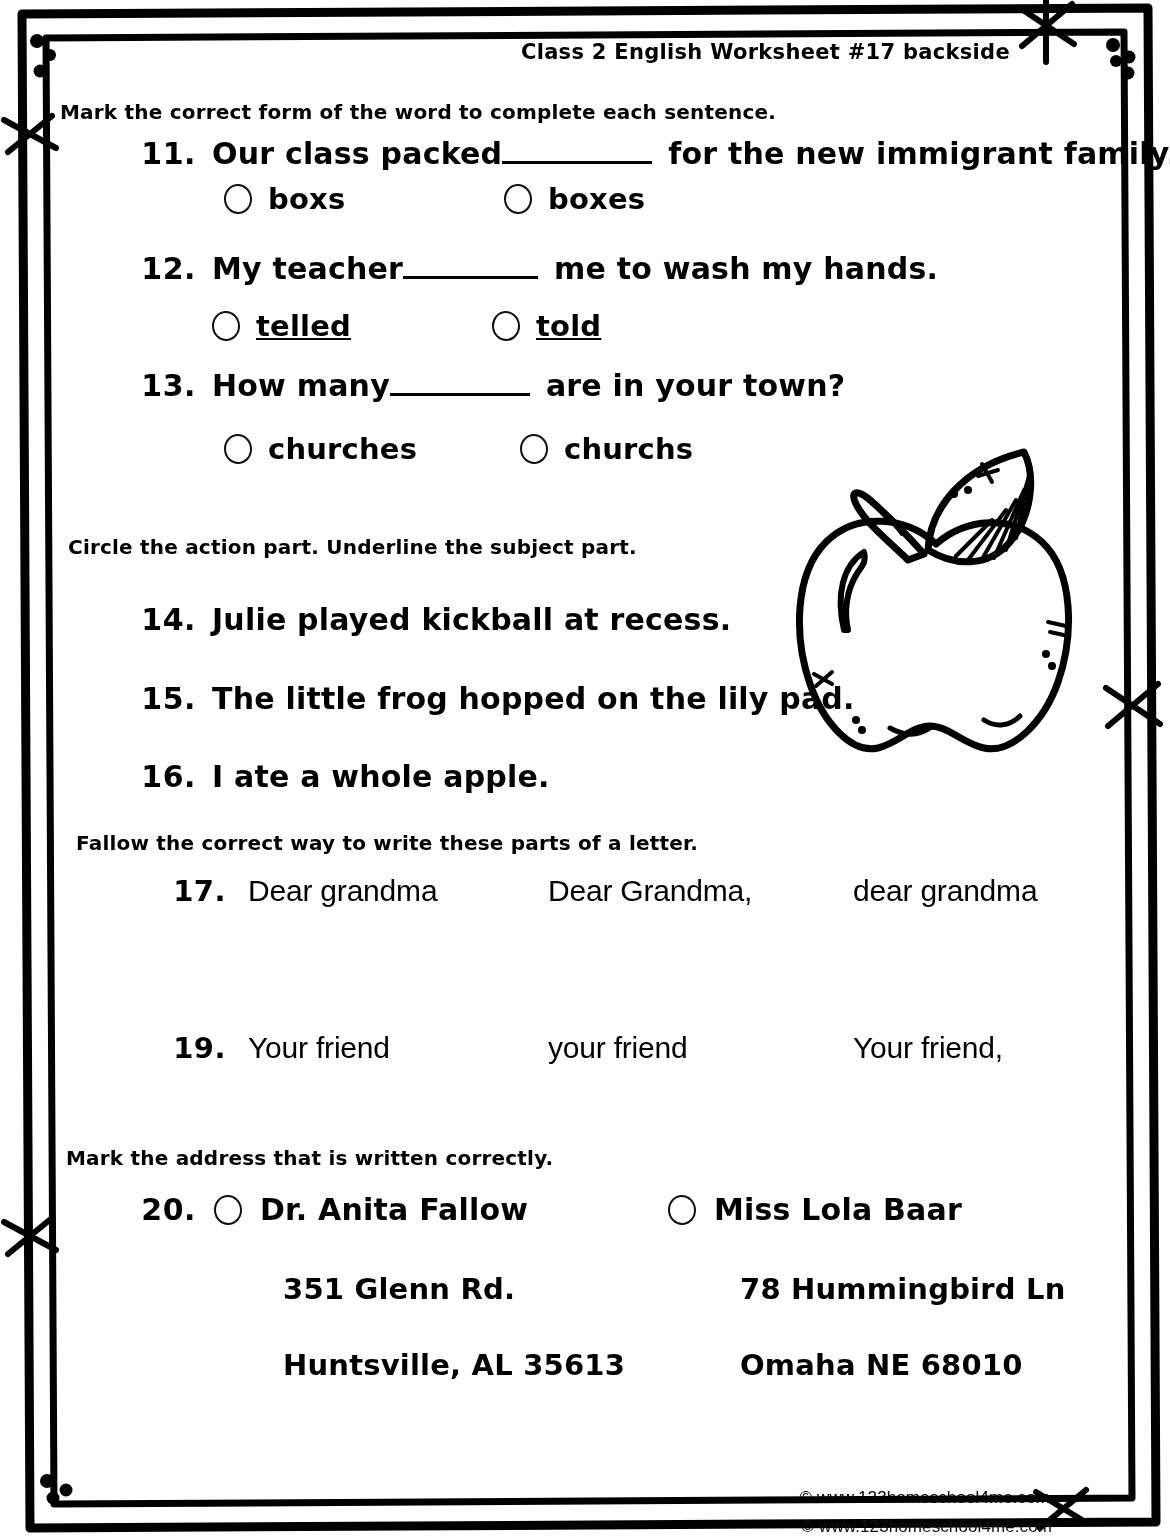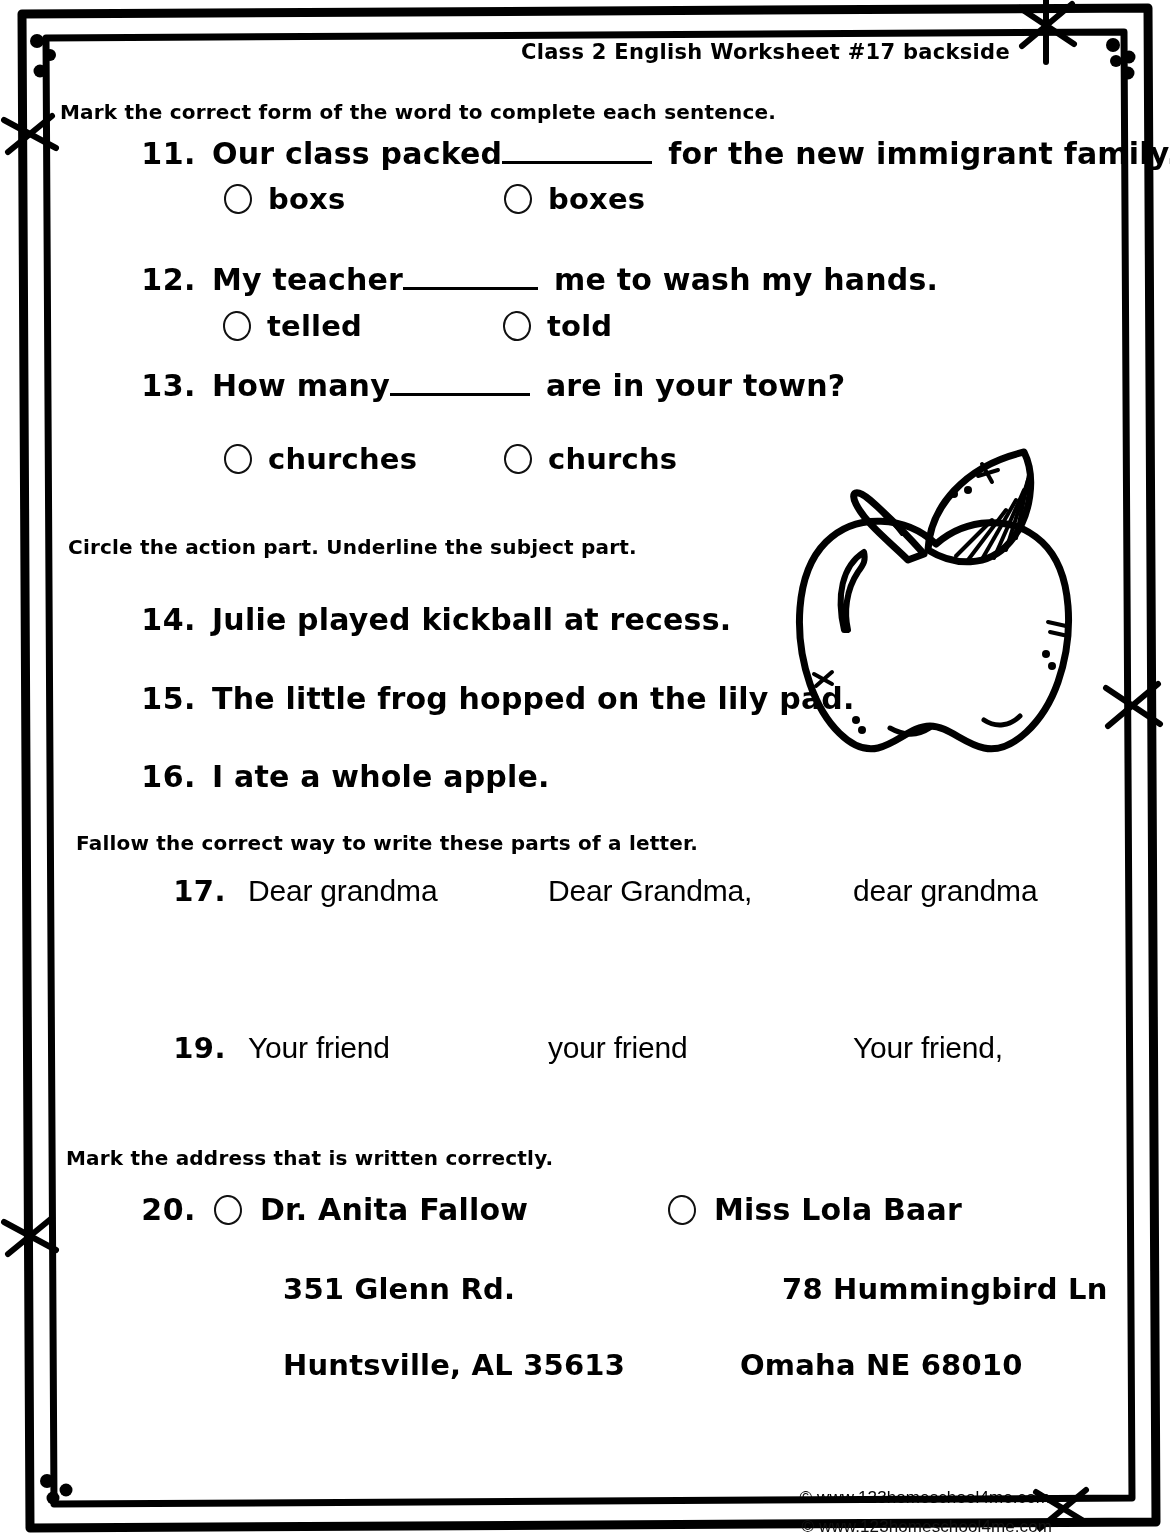--- a/index.html
+++ b/index.html
@@ -136,44 +136,44 @@
     <div class="opt" style="width:280px;">
       <span class="bubble"></span>
       <span class="opt-label hand">boxs</span>
     </div>
     <div class="opt">
       <span class="bubble"></span>
       <span class="opt-label hand">boxes</span>
     </div>
   </div>
 
-  <div class="q-row" style="left:140px; top:251px;margin-top:11px;">
+  <div class="q-row" style="left:140px; top:251px;">
     <span class="q-num hand">12.</span>
     <span class="q-text hand">My teacher</span>
     <span class="blank w2"></span>
     <span class="q-text hand">me to wash my hands.</span>
   </div>
-  <div class="opt-row" style="left:223px; top:309px;">
+  <div class="opt-row" style="left:212px; top:309px;text-decoration:underline;">
     <div class="opt" style="width:280px;">
       <span class="bubble"></span>
       <span class="opt-label hand">telled</span>
     </div>
     <div class="opt">
       <span class="bubble"></span>
       <span class="opt-label hand">told</span>
     </div>
   </div>
 
   <div class="q-row" style="left:140px; top:368px;">
     <span class="q-num hand">13.</span>
     <span class="q-text hand">How many</span>
     <span class="blank w3"></span>
     <span class="q-text hand">are in your town?</span>
   </div>
-  <div class="opt-row" style="left:224px; top:442px;">
+  <div class="opt-row" style="left:224px; top:432px;gap:16px;">
     <div class="opt" style="width:280px;">
       <span class="bubble"></span>
       <span class="opt-label hand">churches</span>
     </div>
     <div class="opt">
       <span class="bubble"></span>
       <span class="opt-label hand">churchs</span>
     </div>
   </div>
 
@@ -213,21 +213,21 @@
 
   <div class="addr-row" style="left:140px; top:1192px;">
     <span class="q-num hand" style="font-size:30px;">20.</span>
     <span class="bubble" style="margin-left:18px;"></span>
     <span class="addr-name hand" style="width:408px; display:inline-block;">Dr. Anita Fallow</span>
     <span class="bubble"></span>
     <span class="addr-name hand">Miss Lola Baar</span>
   </div>
 
   <div class="addr-line hand" style="left:283px; top:1272px;">351 Glenn Rd.</div>
-  <div class="addr-line hand" style="left:740px; top:1272px;margin-left:42px;">78 Hummingbird Ln</div>
+  <div class="addr-line hand" style="left:740px; top:1272px;">78 Hummingbird Ln</div>
   <div class="addr-line hand" style="left:283px; top:1348px;">Huntsville, AL  35613</div>
   <div class="addr-line hand" style="left:740px; top:1348px;">Omaha NE  68010</div>
 
   <div id="apple-illustration">
     <svg viewBox="0 0 316 346" xmlns="http://www.w3.org/2000/svg">
       <g fill="none" stroke="#000" stroke-linecap="round" stroke-linejoin="round">
 
         <path d="M158,106
                  C 128,78 78,74 48,104
                  C 16,136 16,200 32,246

